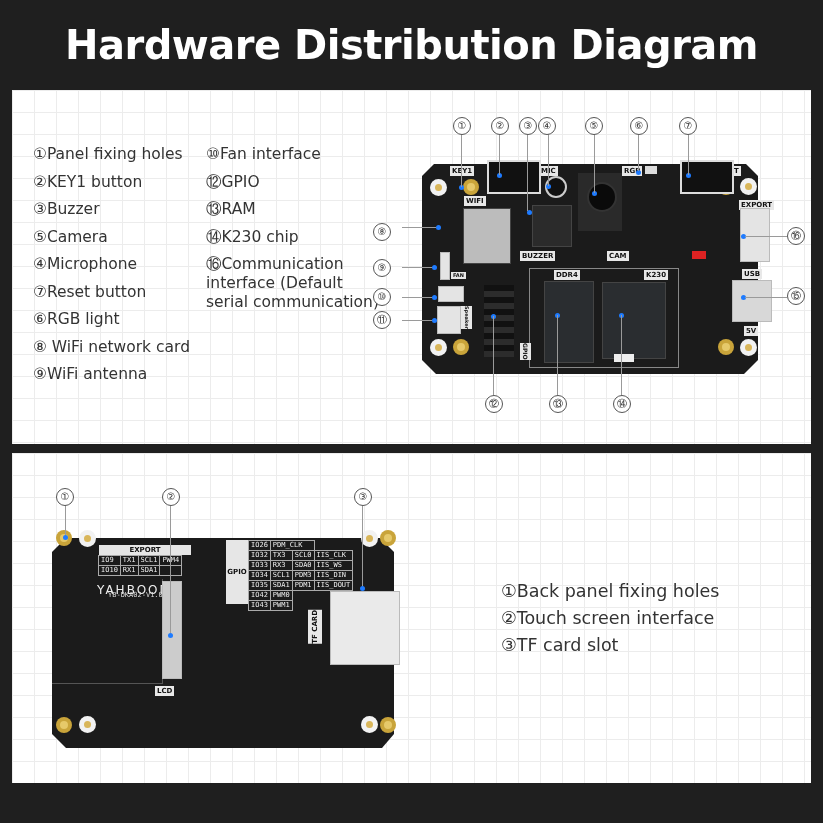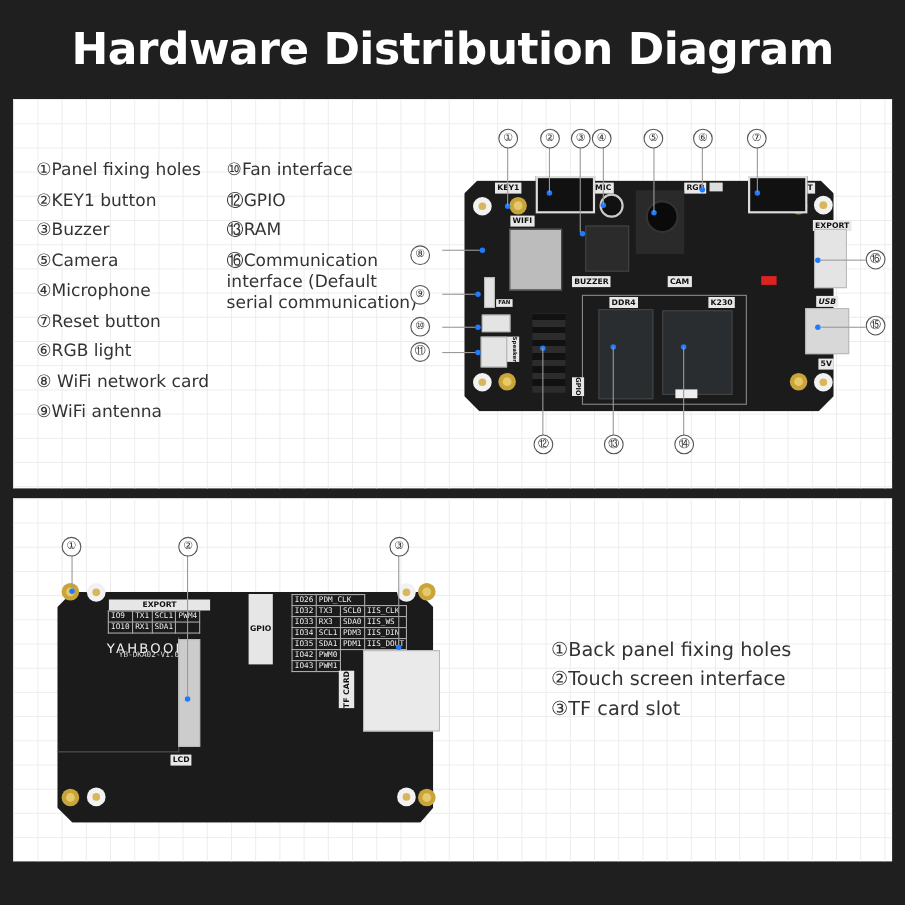--- a/index.html
+++ b/index.html
@@ -42,20 +42,21 @@
     <div>④Microphone</div>
     <div>⑦Reset button</div>
     <div>⑥RGB light</div>
     <div>⑧ WiFi network card</div>
     <div>⑨WiFi antenna</div>
   </div>
   <div class="legend" style="left:194px;top:51px;">
     <div>⑩Fan interface</div>
     <div>⑫GPIO</div>
     <div>⑬RAM</div>
+    <div>⑭K230 chip</div>
     <div class="wrap">⑯Communication interface (Default serial communication)</div>
   </div>
 
   <div class="board" style="left:410px;top:74px;width:336px;height:210px;clip-path:polygon(12px 0,324px 0,336px 12px,336px 196px,322px 210px,14px 210px,0 196px,0 12px);">
   </div>
 
   <div class="hole" style="left:418px;top:89px;"></div>
   <div class="goldhole" style="left:451px;top:89px;"></div>
   <div class="goldhole" style="left:706px;top:89px;"></div>
   <div class="hole" style="left:728px;top:88px;"></div>
@@ -63,21 +64,21 @@
   <div class="goldhole" style="left:441px;top:249px;"></div>
   <div class="goldhole" style="left:706px;top:249px;"></div>
   <div class="hole" style="left:728px;top:249px;"></div>
 
   <span class="lbl" style="left:438px;top:76px;">KEY1</span>
   <span class="lbl" style="left:452px;top:106px;">WIFI</span>
   <span class="lbl" style="left:527px;top:76px;">MIC</span>
   <span class="lbl" style="left:610px;top:76px;">RGB</span>
   <span class="lbl" style="left:700px;top:76px;">RESET</span>
   <span class="lbl" style="left:727px;top:110px;">EXPORT</span>
-  <span class="lbl" style="left:730px;top:179px;font-style:italic;">USB</span>
+  <span class="lbl" style="left:730px;top:179px;">USB</span>
   <span class="lbl" style="left:732px;top:236px;">5V</span>
   <span class="lbl" style="left:508px;top:161px;">BUZZER</span>
   <span class="lbl" style="left:595px;top:161px;">CAM</span>
 
   <div style="position:absolute;left:475px;top:70px;width:50px;height:30px;border:2px solid #ddd;background:#111;"></div>
   <div style="position:absolute;left:533px;top:86px;width:18px;height:18px;border-radius:50%;border:2px solid #ccc;background:#111;"></div>
   <div style="position:absolute;left:668px;top:70px;width:50px;height:30px;border:2px solid #ddd;background:#111;"></div>
   <div style="position:absolute;left:633px;top:76px;width:12px;height:8px;background:#ddd;"></div>
   <div style="position:absolute;left:566px;top:83px;width:44px;height:58px;background:#2a2a2a;"></div>
   <div style="position:absolute;left:575px;top:92px;width:26px;height:26px;border-radius:50%;background:#0a0a0a;border:2px solid #333;"></div>
@@ -179,21 +180,21 @@
           <td>RX1</td>
           <td>SDA1</td>
           <td></td>
         </tr>
   </tbody>
     </table>
   <div style="position:absolute;left:85px;top:130px;color:#eee;font-size:12px;letter-spacing:2px;font-family:'DejaVu Sans',sans-serif;">YAHBOOM</div>
   <div class="pcbtxt" style="left:96px;top:138px;font-size:7px;">YB-DKA02-V1.0</div>
 
   <div style="position:absolute;left:214px;top:87px;width:22px;height:64px;background:#e6e6e6;color:#111;font-size:7px;font-weight:bold;line-height:64px;text-align:center;">GPIO</div>
-  <table class="gt" style="left:236px;top:87px;margin-left:17px;">
+  <table class="gt" style="left:236px;top:87px;">
     <tbody>
         <tr>
           <td>IO26</td>
           <td colspan="2">PDM_CLK</td>
         </tr>
     <tr>
           <td>IO32</td>
           <td>TX3</td>
           <td>SCL0</td>
           <td>IIS_CLK</td>

